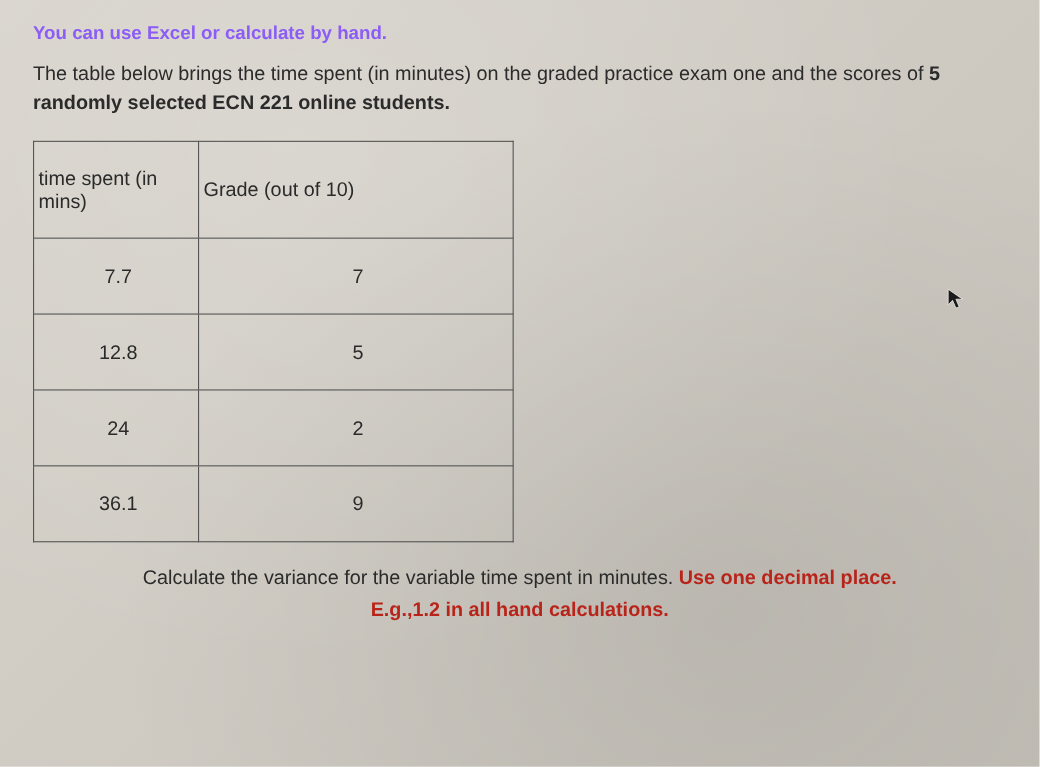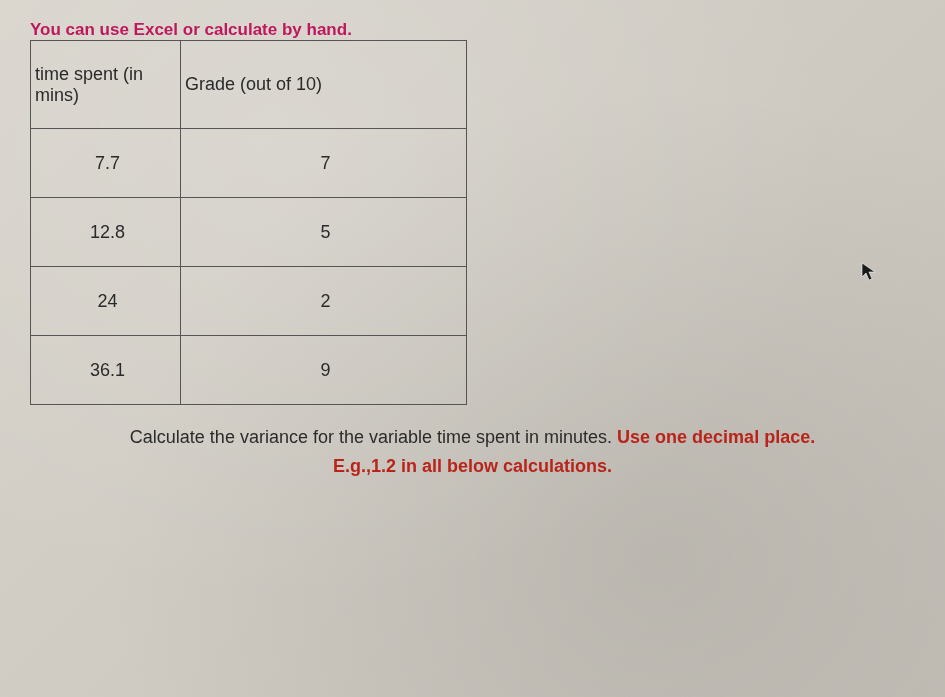--- a/index.html
+++ b/index.html
@@ -28,21 +28,22 @@
                   radial-gradient(ellipse at 70% 80%, rgba(0,0,0,0.08), transparent 60%);
       pointer-events: none;
     }
     .content {
       position: relative;
       z-index: 1;
     }
     .instruction-bold {
       font-weight: bold;
       font-size: 17px;
-      color: #be185d;
+      color: #8b5cf6;
+      margin-bottom: 14px;
     }
     .intro-text {
       font-size: 18px;
       color: #2b2b2b;
       line-height: 1.45;
       margin-bottom: 22px;
     }
     .bold-inline {
       font-weight: bold;
     }
@@ -100,20 +101,23 @@
       width: 100%;
       height: 100%;
     }
   </style>
 </head>
 <body>
 
 <div class="content">
   <p class="instruction-bold">You can use Excel or calculate by hand.</p>
 
+  <p class="intro-text">
+    <span>The table below brings the time spent (in minutes) on the graded practice exam one and the scores of </span><span class="bold-inline">5 randomly selected ECN 221 online students.</span>
+  </p>
 
   <table>
     <thead>
       <tr>
         <th class="col-time">time spent (in mins)</th>
         <th class="col-grade">Grade (out of 10)</th>
       </tr>
     </thead>
     <tbody>
       <tr>
@@ -130,21 +134,21 @@
       </tr>
       <tr>
         <td class="col-time">36.1</td>
         <td class="col-grade">9</td>
       </tr>
     </tbody>
   </table>
 
   <p class="question-text">
     <span>Calculate the variance for the variable time spent in minutes. </span><span class="red-bold">Use one decimal place.</span><br>
-    <span class="red-bold">E.g.,1.2 in all below calculations.</span>
+    <span class="red-bold">E.g.,1.2 in all hand calculations.</span>
   </p>
 </div>
 
 <div class="cursor-icon">
   <svg viewBox="0 0 16 20">
     <path d="M1 1 L1 15 L5 11 L8 18 L11 17 L8 10 L14 10 Z" fill="#1a1a1a" stroke="#fff" stroke-width="0.6"></path>
   </svg>
 </div>
 
 </body></html>

